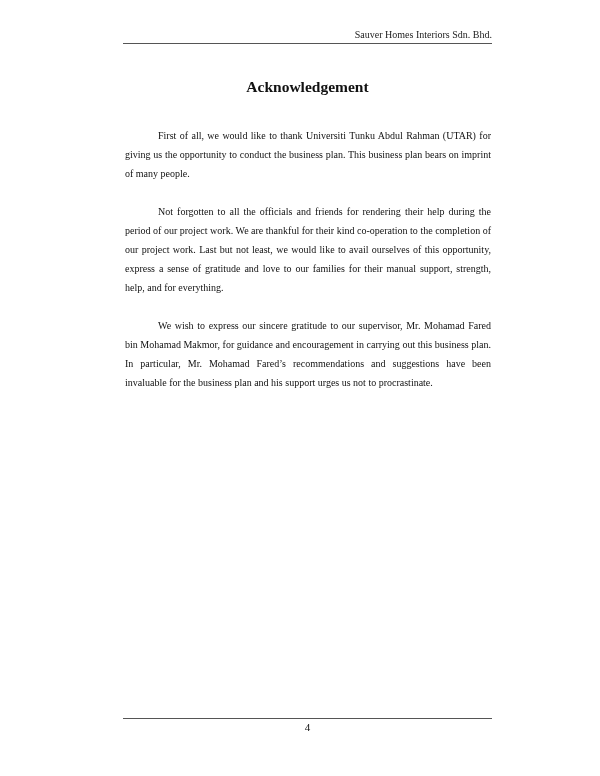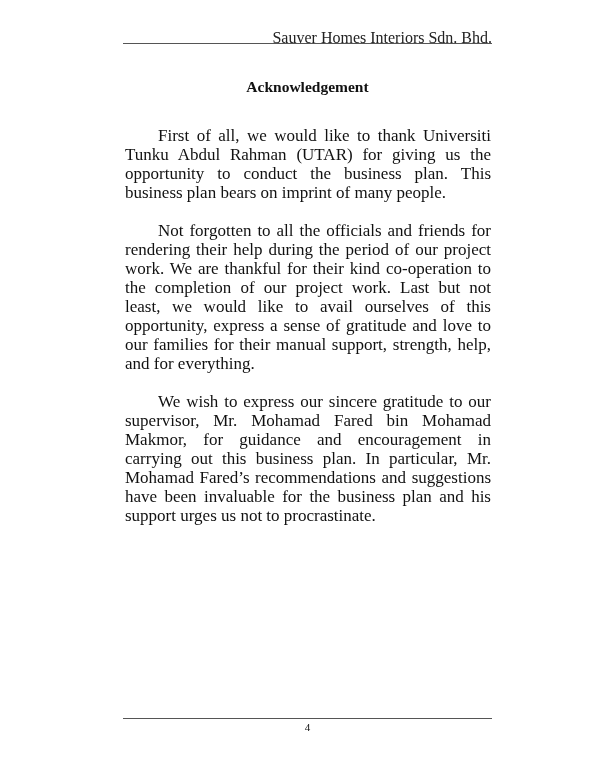--- a/index.html
+++ b/index.html
@@ -1,22 +1,22 @@
 <!DOCTYPE html>
 <html><head>
   <meta charset="utf-8">
   <style>
     html, body { margin: 0; padding: 0; background: #ffffff; }
     body { width: 600px; height: 776px; position: relative; overflow: hidden;
            font-family: "Liberation Serif", "DejaVu Serif", serif; color: #111; }
-    .header-text { position: absolute; top: 29px; right: 108px; font-size: 16px; color: #222; }
+    .header-text { position: absolute; top: 29px; right: 108px; font-size: 10px; color: #222; }
     .header-rule { position: absolute; top: 43px; left: 123px; width: 369px; height: 1px; background: #555; }
     .title { position: absolute; top: 78px; left: 0; width: 615px; text-align: center;
              font-weight: bold; font-size: 15.5px; color: #111; }
-    .body { position: absolute; top: 126px; left: 125px; width: 366px; font-size: 17px; line-height: 19px; }
+    .body { position: absolute; top: 126px; left: 125px; width: 366px; font-size: 10px; line-height: 19px; }
     .body p { margin: 0 0 19px 0; text-align: justify; text-indent: 33px; }
     .footer-rule { position: absolute; top: 718px; left: 123px; width: 369px; height: 1px; background: #555; }
     .page-number { position: absolute; top: 721px; left: 0; width: 615px; text-align: center; font-size: 11px; }
   </style>
 </head>
 <body>
 
 <div class="header-text">Sauver Homes Interiors Sdn. Bhd.</div>
 <div class="header-rule"></div>
 

